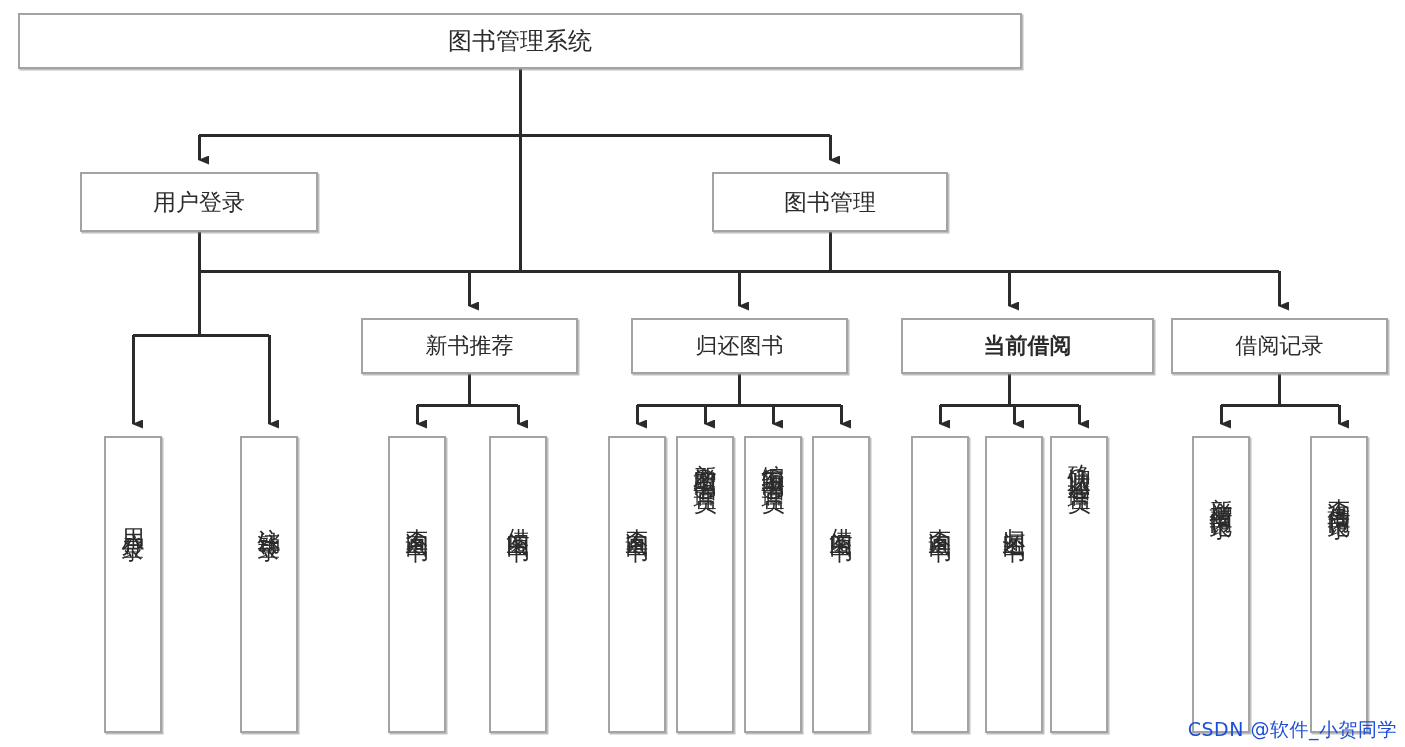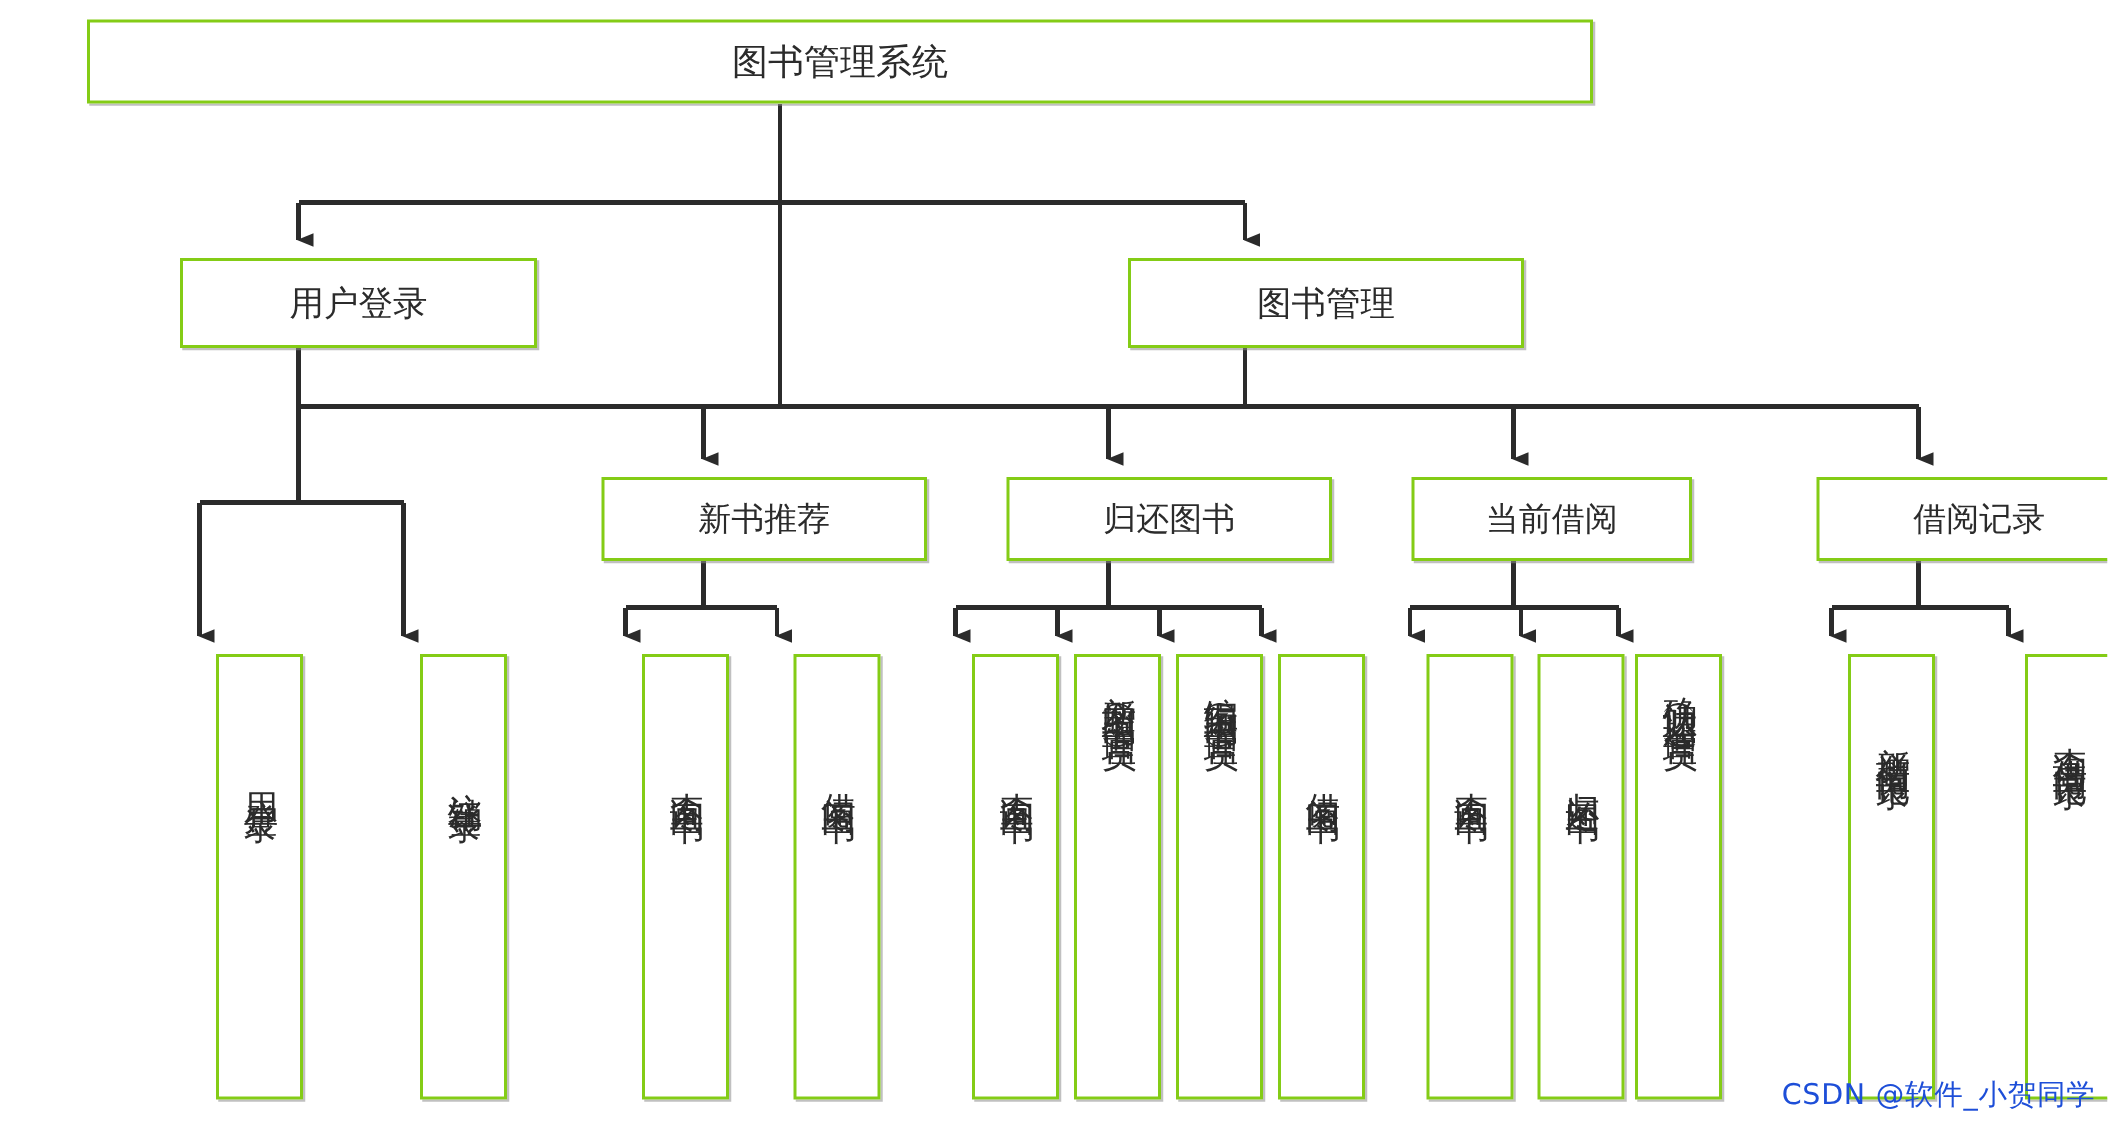--- a/index.html
+++ b/index.html
@@ -19,28 +19,27 @@
     position: absolute;
     left: 0; top: 0;
     width: 1405px;
     height: 747px;
     pointer-events: none;
   }
   .node {
     position: absolute;
     box-sizing: border-box;
     background: #ffffff;
-    border: 2px solid #84cc16;
+    border: 2px solid #a3a3a3;
     box-shadow: 1.5px 1.5px 0 rgba(140,140,140,0.55);
     display: flex;
     align-items: center;
     justify-content: center;
     color: #2b2b2b;
     z-index: 2;
-    margin-left: 40px;
   }
   .node.root {
     font-size: 24px;
   }
   .node.level2 {
     font-size: 23px;
   }
   .node.level3 {
     font-size: 22px;
   }
@@ -170,31 +169,31 @@
     </g>
   </svg>
 
   <div class="node root" style="left:18px; top:13px; width:1004px; height:56px;">
     <span class="htext">图书管理系统</span>
   </div>
 
   <div class="node level2" style="left:80px; top:172px; width:238px; height:60px;">
     <span class="htext">用户登录</span>
   </div>
-  <div class="node level2" style="left:712px; top:172px; width:264px; height:60px;">
+  <div class="node level2" style="left:712px; top:172px; width:236px; height:60px;">
     <span class="htext">图书管理</span>
   </div>
 
   <div class="node level3" style="left:361px; top:318px; width:217px; height:56px;">
     <span class="htext">新书推荐</span>
   </div>
   <div class="node level3" style="left:631px; top:318px; width:217px; height:56px;">
     <span class="htext">归还图书</span>
   </div>
-  <div class="node level3" style="left:901px; top:318px; width:187px; height:56px;">
+  <div class="node level3" style="left:901px; top:318px; width:253px; height:56px;font-weight:bold;">
     <span class="htext">当前借阅</span>
   </div>
   <div class="node level3" style="left:1171px; top:318px; width:217px; height:56px;text-align:center;">
     <span class="htext">借阅记录</span>
   </div>
 
   <div class="node leaf" style="left:104px; top:436px; width:58px; height:297px; padding-top:72px;">
     <span class="vtext">用户登录</span>
   </div>
   <div class="node leaf" style="left:240px; top:436px; width:58px; height:297px; padding-top:72px;">

